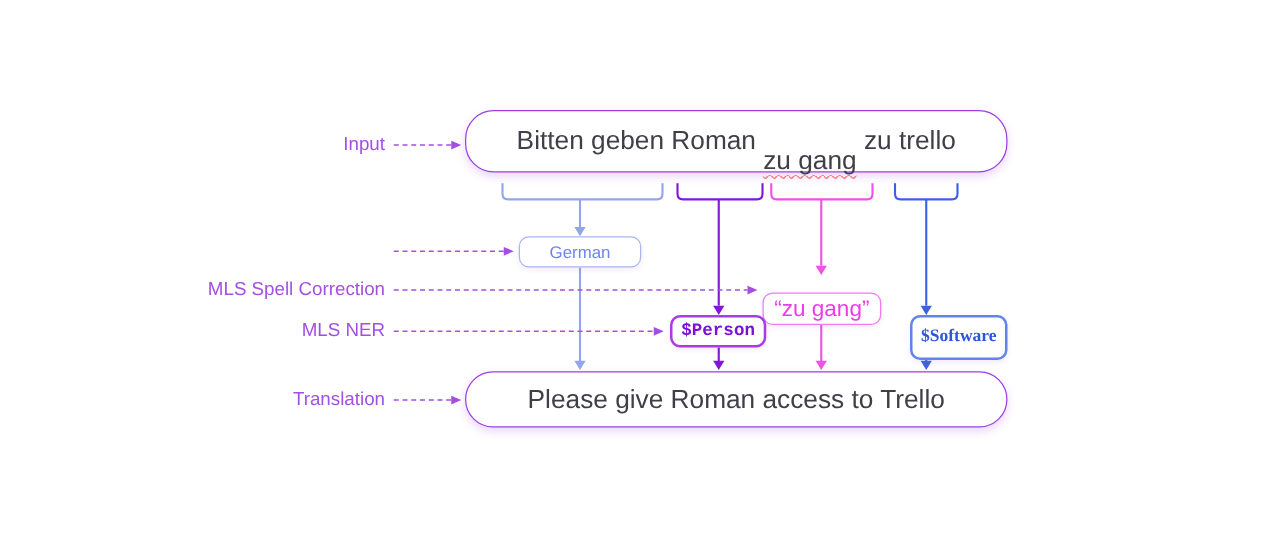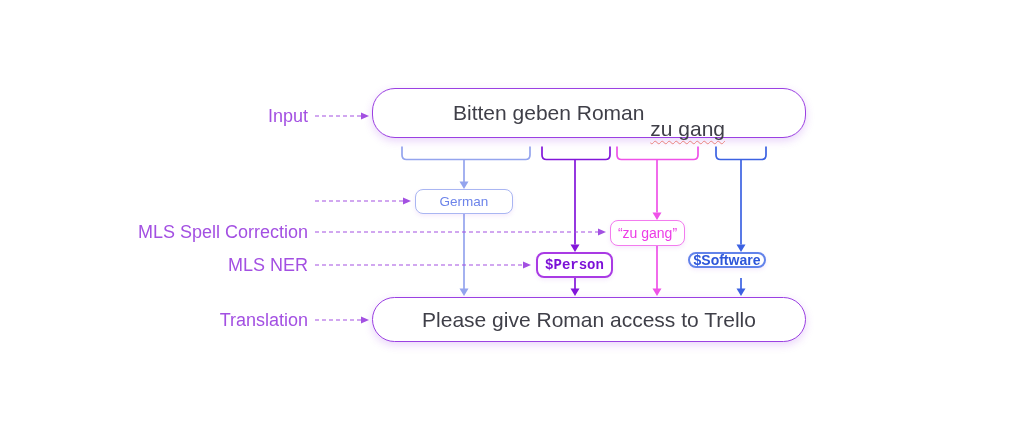--- a/index.html
+++ b/index.html
@@ -29,21 +29,21 @@
   .head.pink       { fill: var(--stream-pink); }
   .head.blue       { fill: var(--stream-blue); }
   .dashed { fill: none; stroke: var(--label-purple); stroke-width: 1.2px; stroke-dasharray: 4 3; }
   .dhead  { fill: var(--label-purple); }
   
   .stage-label {
     position: absolute;
     right: 716px;
     width: 260px;
     text-align: right;
-    font-size: 18px;
+    font-size: 15px;
     line-height: 16px;
     color: var(--label-purple);
     white-space: nowrap;
   }
   
   .sentence-box {
     position: absolute;
     left: 372px;
     width: 434px;
     background: #fff;
@@ -78,39 +78,40 @@
     box-shadow: 0 2px 4px rgba(154, 60, 230, 0.10);
     white-space: nowrap;
   }
   .chip.german {
     left: 415px; top: 189px; width: 98px; height: 25px;
     border: 1.5px solid var(--german-border);
     color: var(--german-text);
     font-size: 13.5px;
   }
   .chip.zugang {
-    left: 610px; top: 220px; width: 75px; height: 26px;
+    left: 610px; top: 234px; width: 95px; height: 26px;
     border: 1.5px solid var(--zugang-border);
     color: var(--zugang-text);
-    font-size: 14px;
+    font-size: 18px;
   }
   .chip.person {
     left: 536px; top: 252px; width: 77px; height: 26px;
     border: 2px solid var(--person-border);
     color: var(--person-text);
     font-size: 14px;
     font-weight: 700;
     font-family: Liberation Mono, monospace;
   }
   .chip.software {
-    left: 688px; top: 252px; width: 78px; height: 16px;
+    left: 728px; top: 252px; width: 78px; height: 36px;
     border: 2px solid var(--software-border);
     color: var(--software-text);
     font-size: 14px;
     font-weight: 700;
+    font-family: Liberation Serif, serif;
   }
 </style>
 </head>
 <body>
 
 <div class="canvas">
 
   <svg class="connector-layer" viewBox="0 0 1024 427" xmlns="http://www.w3.org/2000/svg">
 
     <path class="bracket periwinkle" d="M402,146.5 L402,155 Q402,159.5 406.5,159.5 L525.5,159.5 Q530,159.5 530,155 L530,146.5"></path>
@@ -149,21 +150,21 @@
     <line class="dashed" x1="315" y1="320" x2="361" y2="320"></line>
     <polygon class="dhead" points="361,316.5 361,323.5 369,320"></polygon>
   </svg>
 
   <div class="stage-label" style="top:108px">Input</div>
   <div class="stage-label" style="top:224px">MLS Spell Correction</div>
   <div class="stage-label" style="top:312px">Translation</div>
   <div class="stage-label" style="top:257px">MLS NER</div>
 
   <div class="sentence-box input">
-    <span>Bitten geben Roman </span><span class="misspelled">zu gang</span>
+    <span>Bitten geben Roman </span><span class="misspelled">zu gang</span><span> zu trello</span>
   </div>
 
   <div class="chip german">German</div>
   <div class="chip zugang">“zu gang”</div>
   <div class="chip person">$Person</div>
   <div class="chip software">$Software</div>
 
   <div class="sentence-box output">
     <span>Please give Roman access to Trello</span>
   </div>

